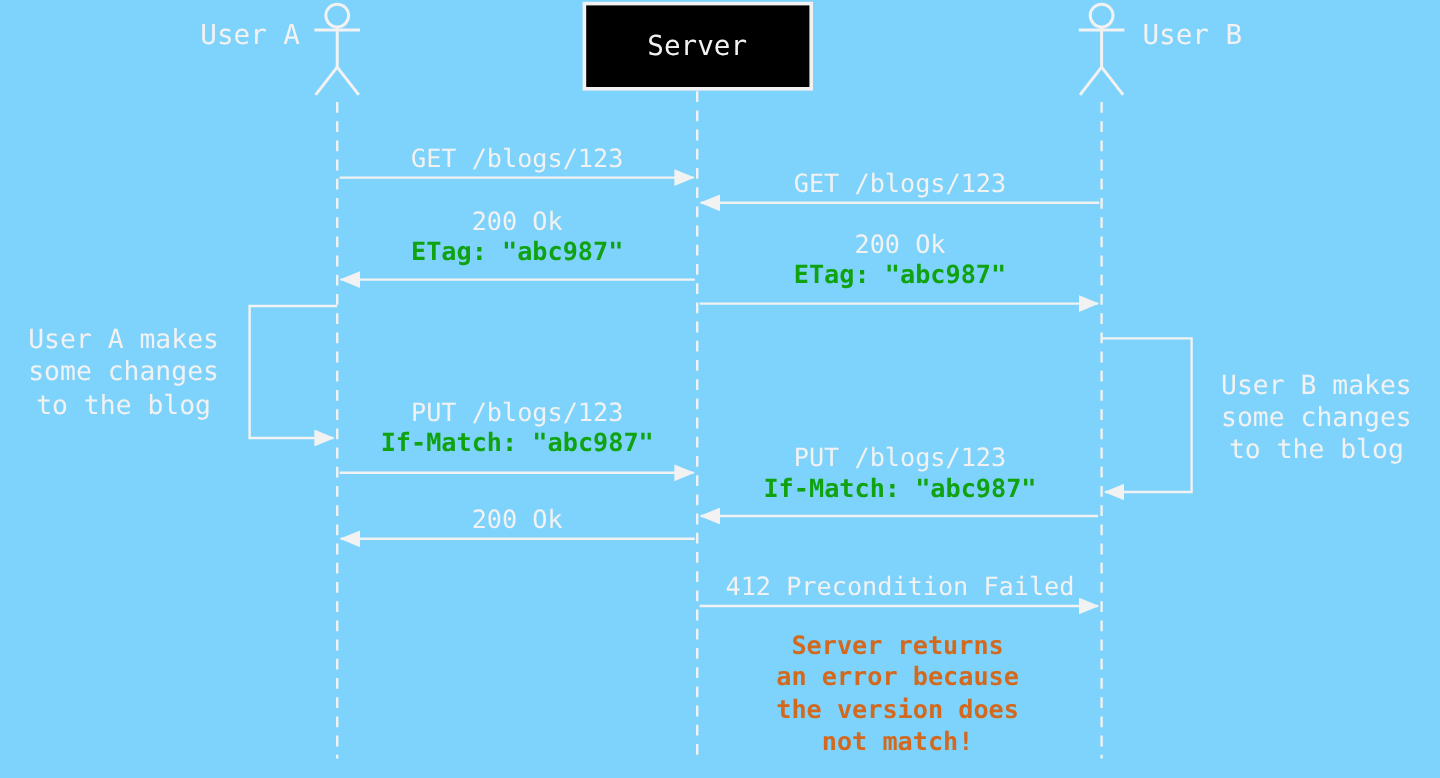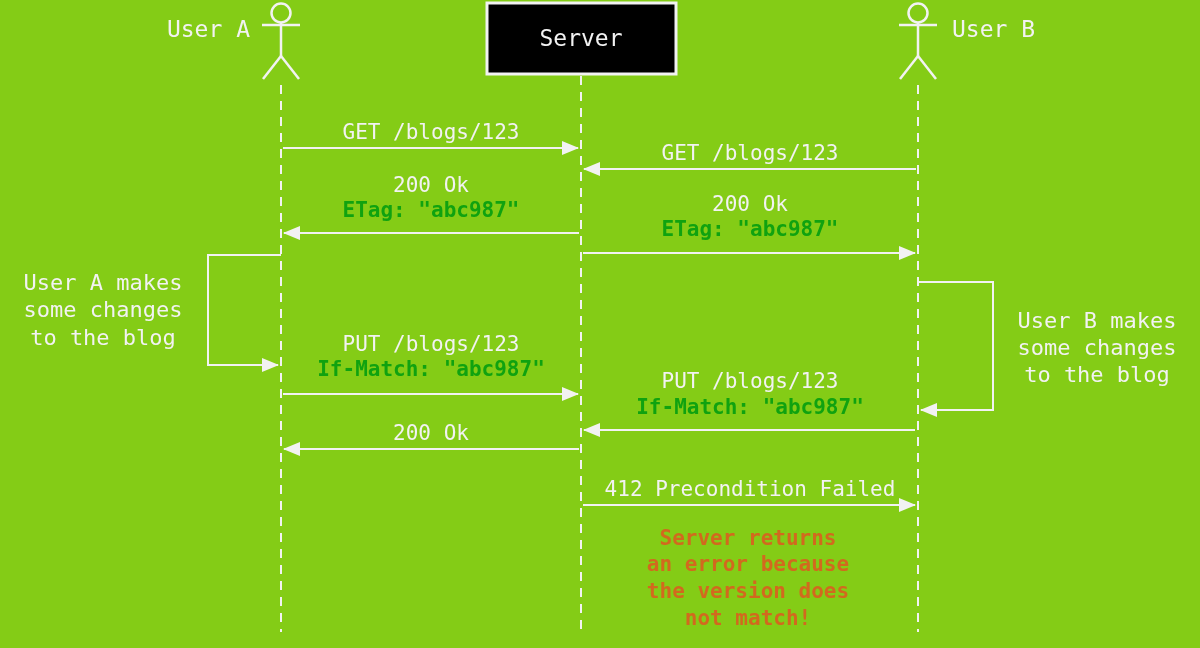--- a/index.html
+++ b/index.html
@@ -1,16 +1,16 @@
 <!DOCTYPE html>
 <html><head>
 <meta charset="utf-8">
 <style>
   html,body{margin:0;padding:0;background:#161616;}
-  .stage{position:relative;width:1200px;height:648px;background:#84cc16;overflow:hidden;
+  .stage{position:relative;width:1200px;height:648px;background:#7dd3fc;overflow:hidden;
          font-family:"DejaVu Sans Mono", monospace;}
   svg{display:block;}
   text{fill:#f2f2f2;font-family:"DejaVu Sans Mono", monospace;}
   .actor-label{font-size:23px;}
   .msg{font-size:21px;}
   .hdr{font-size:21px;font-weight:bold;fill:#10a210;}
   .note{font-size:22px;}
   .err{font-size:21px;font-weight:bold;fill:#d2691e;}
   .wire{stroke:#f2f2f2;stroke-width:2;fill:none;}
   .life{stroke:#f2f2f2;stroke-width:2;stroke-dasharray:9 7;}

